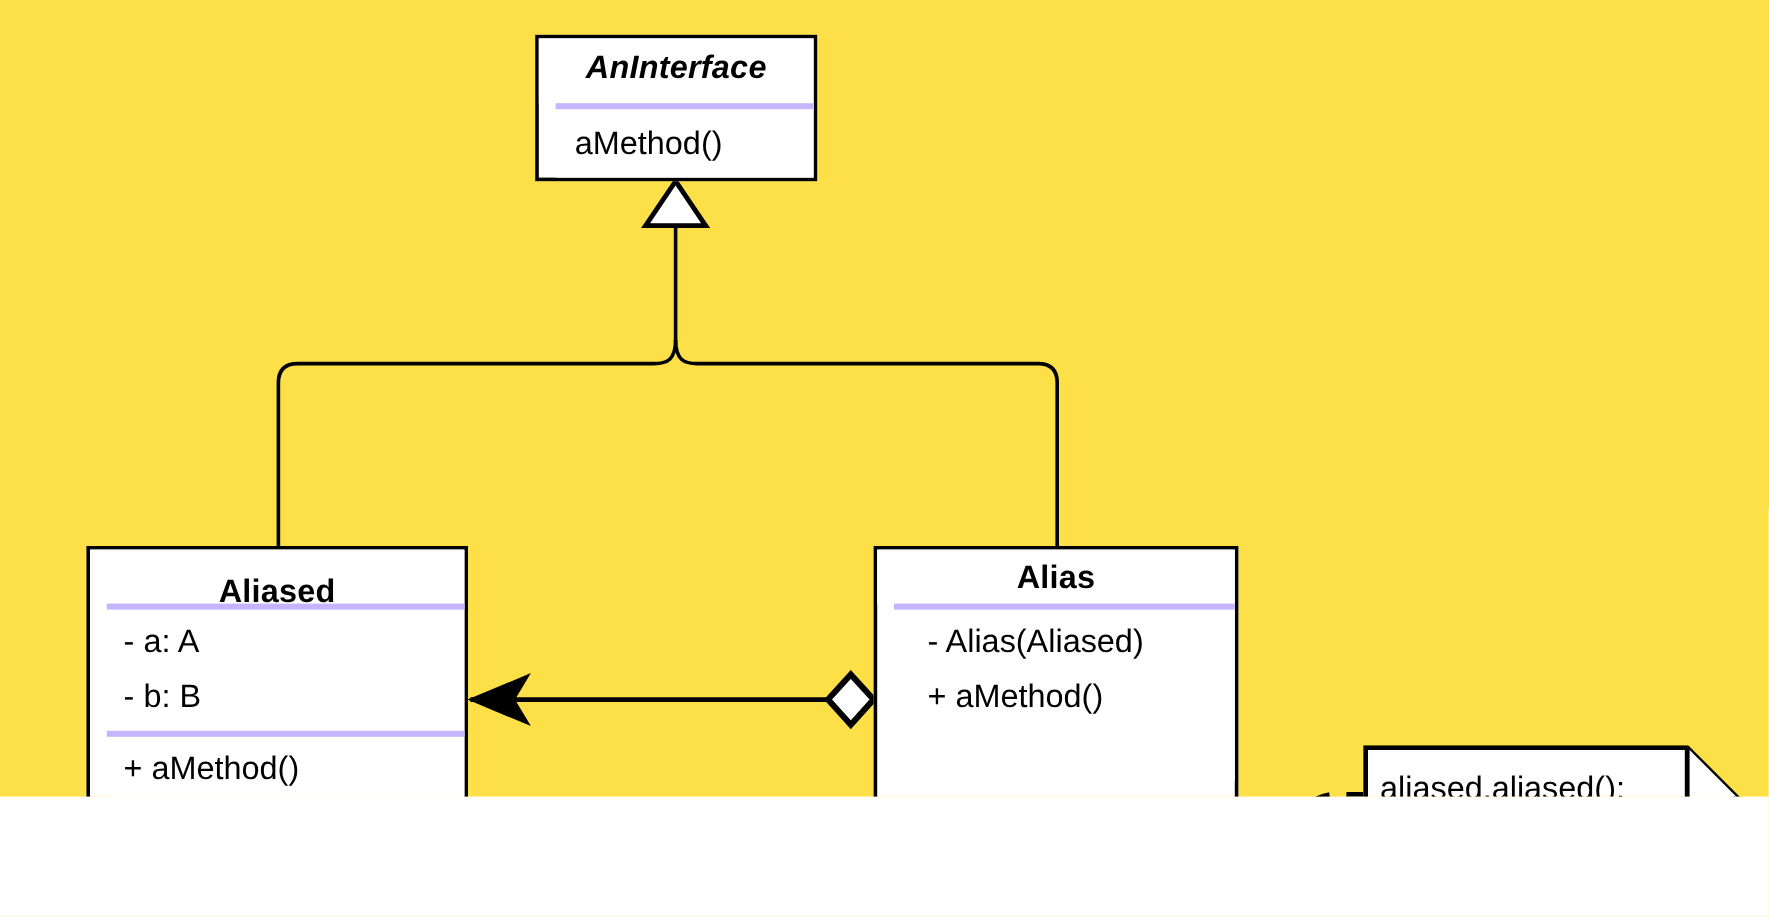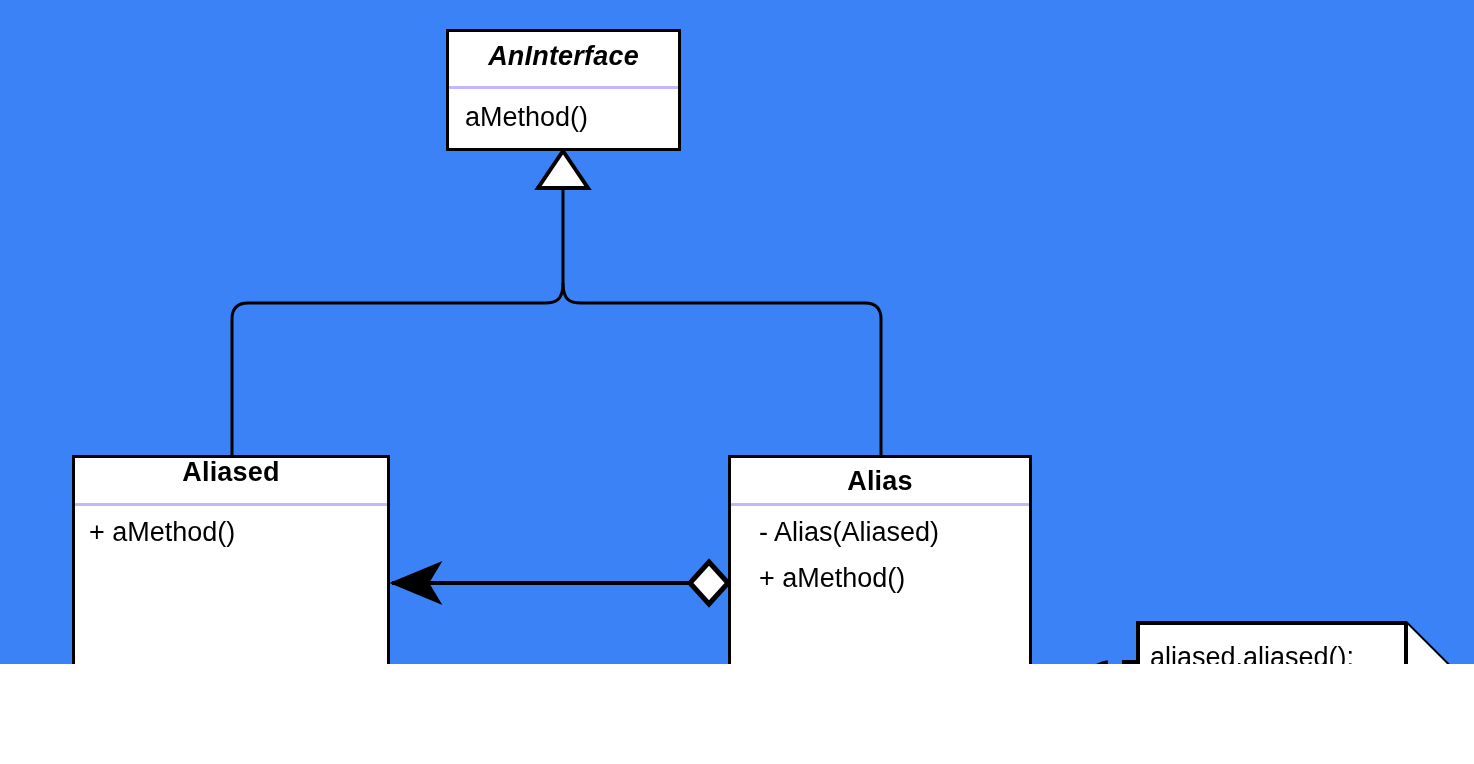--- a/index.html
+++ b/index.html
@@ -8,37 +8,38 @@
     background: #ffffff;
   }
   body {
     font-family: "Liberation Sans", sans-serif;
     color: #000000;
   }
   #canvas {
     position: relative;
     width: 1474px;
     height: 664px;
-    background: #3b82f6;
+    background: #fde047;
     overflow: hidden;
   }
 
   
   .uml-class {
     position: absolute;
     box-sizing: border-box;
     border: 3px solid #000000;
     background: #ffffff;
   }
   .uml-section {
     box-sizing: border-box;
     background: #ffffff;
   }
   .uml-section + .uml-section {
-    border-top: 3px solid #c4b5fd;
+    border-top: 5px solid #c4b5fd;
+    margin-left: 14px;
   }
   .uml-title {
     text-align: center;
     font-weight: bold;
     font-size: 27px;
     line-height: 1;
     letter-spacing: 0.2px;
   }
   .uml-title.italic {
     font-style: italic;
@@ -68,21 +69,21 @@
 
   
   #aliased-box {
     left: 72px;
     top: 455px;
     width: 318px;
     height: 259px;
   }
   #aliased-box .sec-title {
     height: 45px;
-    padding-top: 1px;
+    padding-top: 22px;
   }
   #aliased-box .sec-attrs {
     height: 106px;
     padding: 13px 0 0 14px;
   }
   #aliased-box .sec-ops {
     height: 105px;
     padding: 13px 0 0 14px;
   }
 
@@ -183,20 +184,24 @@
     </div>
     <div class="uml-section sec-ops">
       <div class="uml-member">aMethod()</div>
     </div>
   </div>
 
   <div class="uml-class" id="aliased-box">
     <div class="uml-section sec-title">
       <div class="uml-title">Aliased</div>
     </div>
+    <div class="uml-section sec-attrs">
+      <div class="uml-member">- a: A</div>
+      <div class="uml-member">- b: B</div>
+    </div>
     <div class="uml-section sec-ops">
       <div class="uml-member">+ aMethod()</div>
     </div>
   </div>
 
   <div class="uml-class" id="alias-box">
     <div class="uml-section sec-title">
       <div class="uml-title">Alias</div>
     </div>
     <div class="uml-section sec-ops">

